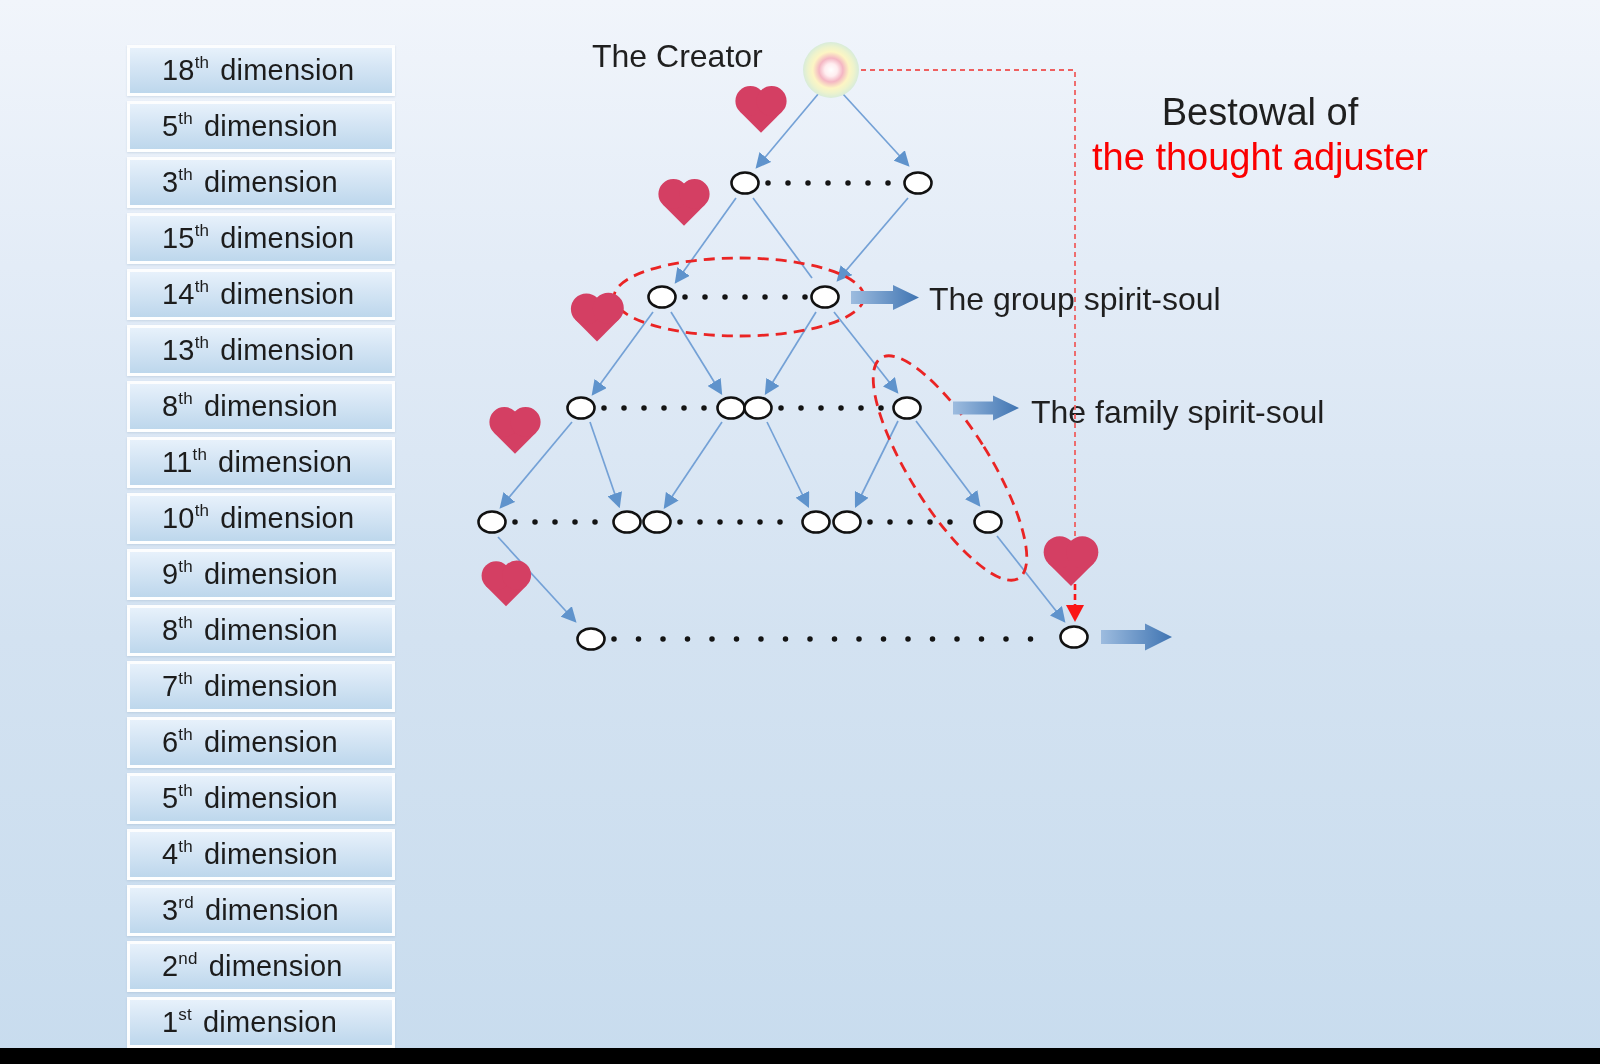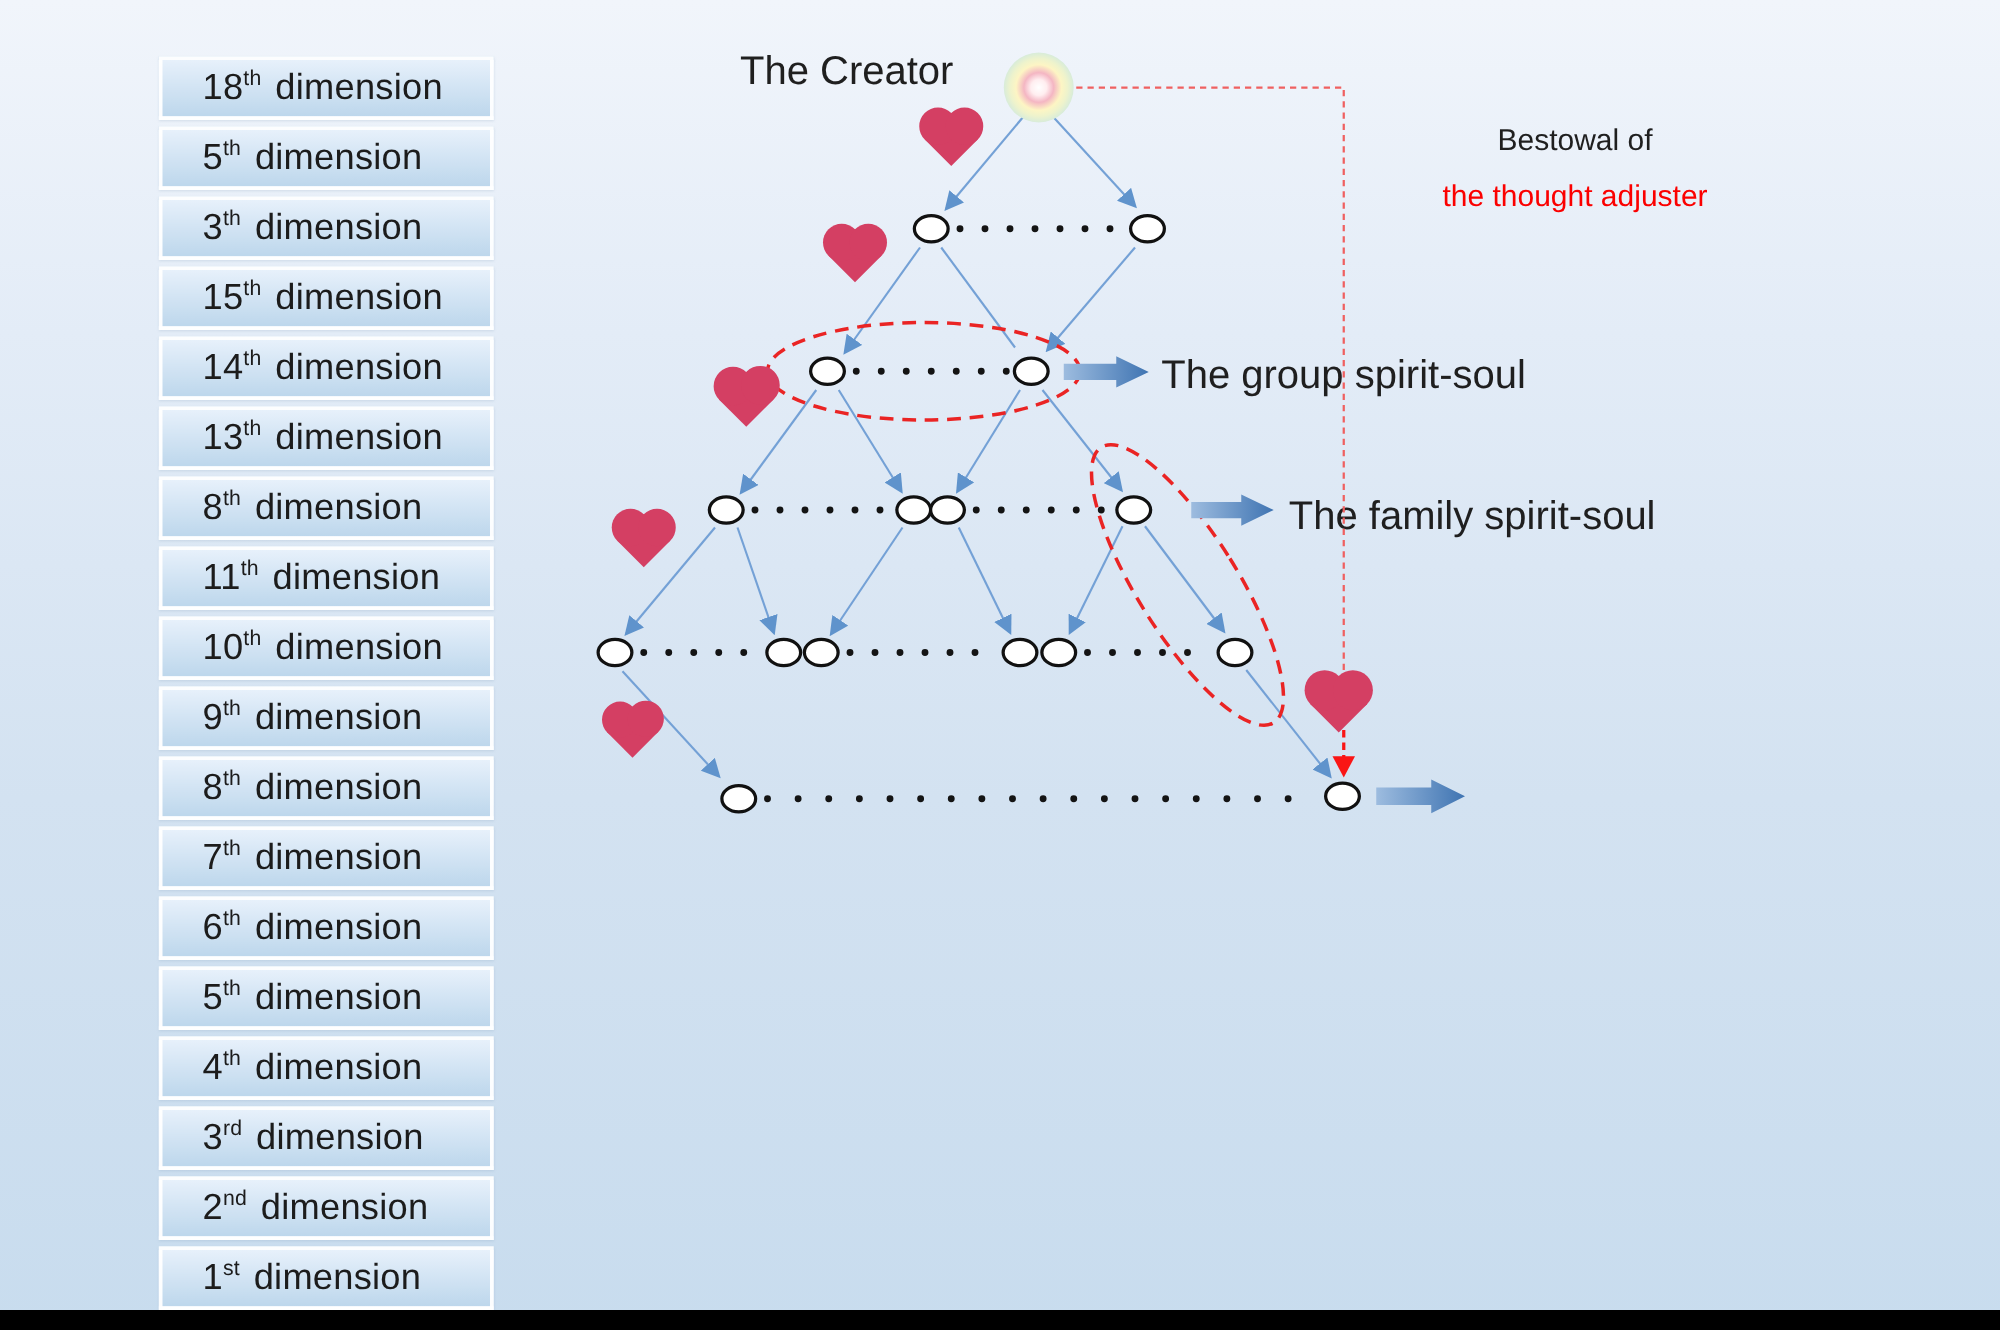--- a/index.html
+++ b/index.html
@@ -29,21 +29,21 @@
   }
   .dim-box sup{font-size:17px;line-height:0;position:relative;top:-8px;margin-right:2px;}
   .dim-box .space{display:inline-block;width:9px;}
   
   .lbl{position:absolute;color:#1f1f1f;font-size:32px;white-space:nowrap;z-index:1;}
   .creator{left:592px;top:38px;}
   .group-lbl{left:929px;top:281px;}
   .family-lbl{left:1031px;top:394px;}
   .bestowal{
     left:1085px;top:90px;width:350px;text-align:center;
-    font-size:24px;line-height:45px;
+    font-size:38px;line-height:45px;
   }
   .bestowal .red,.indep .red{color:var(--red-text,#fb0000);}
   .indep{
     left:1181px;top:618px;font-size:30px;line-height:42px;color:#242424;
   }
   
   svg.diagram{position:absolute;left:0;top:0;z-index:2;pointer-events:none;}
   .conn{stroke:#74a1d6;stroke-width:1.7;fill:none;}
   .dots{stroke:#141414;stroke-width:5.5;stroke-linecap:round;stroke-dasharray:0 20;fill:none;}
   .dots-long{stroke-dasharray:0 24.5;}

